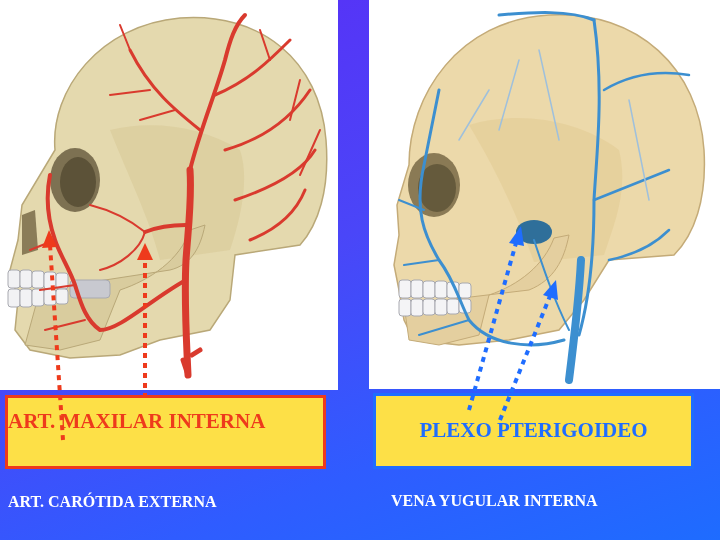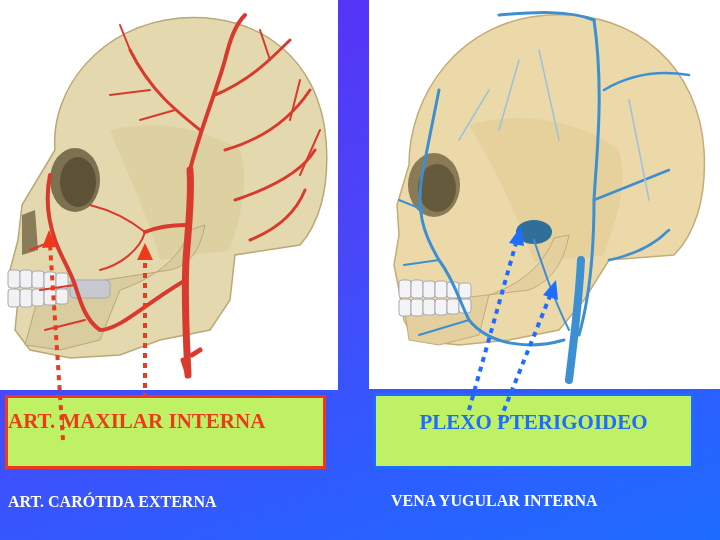--- a/index.html
+++ b/index.html
@@ -6,33 +6,33 @@
   body {
     width:720px; height:540px; position:relative; overflow:hidden;
     background: linear-gradient(160deg, #5b2cf6 0%, #4a46f8 45%, #2f5cff 75%, #1e6cff 100%);
     font-family: "Liberation Serif", "DejaVu Serif", serif;
   }
   .panel { position:absolute; background:#ffffff; overflow:hidden; }
   .panel-left { left:0; top:0; width:338px; height:390px; }
   .panel-right { left:369px; top:0; width:351px; height:389px; }
   .panel svg { position:absolute; left:0; top:0; }
   .label-box {
-    position:absolute; background:#bef264; box-sizing:border-box;
+    position:absolute; background:#fde047; box-sizing:border-box;
     font-weight:bold; line-height:28px;
   }
   .label-left {
     left:5px; top:395px; width:321px; height:74px;
     border:3px solid #ee3a1c; color:#ee3a1c; font-size:21px;
     padding:9px 0 0 0; text-align:left;
   }
   .label-left div { white-space:nowrap; }
   .label-right {
     left:373px; top:393px; width:321px; height:76px;
     border:3px solid #1f6dff; color:#1f6dff; font-size:21px;
-    padding:12px 0 0 0; text-align:center;
+    padding:20px 0 0 0; text-align:center;
   }
   .caption {
     position:absolute; color:#ffffff; font-weight:bold; font-size:16px;
     white-space:nowrap;
   }
   .caption-left { left:8px; top:493px; }
   .caption-right { left:391px; top:492px; }
   .overlay { position:absolute; left:0; top:0; pointer-events:none; }
 </style>
 </head>

